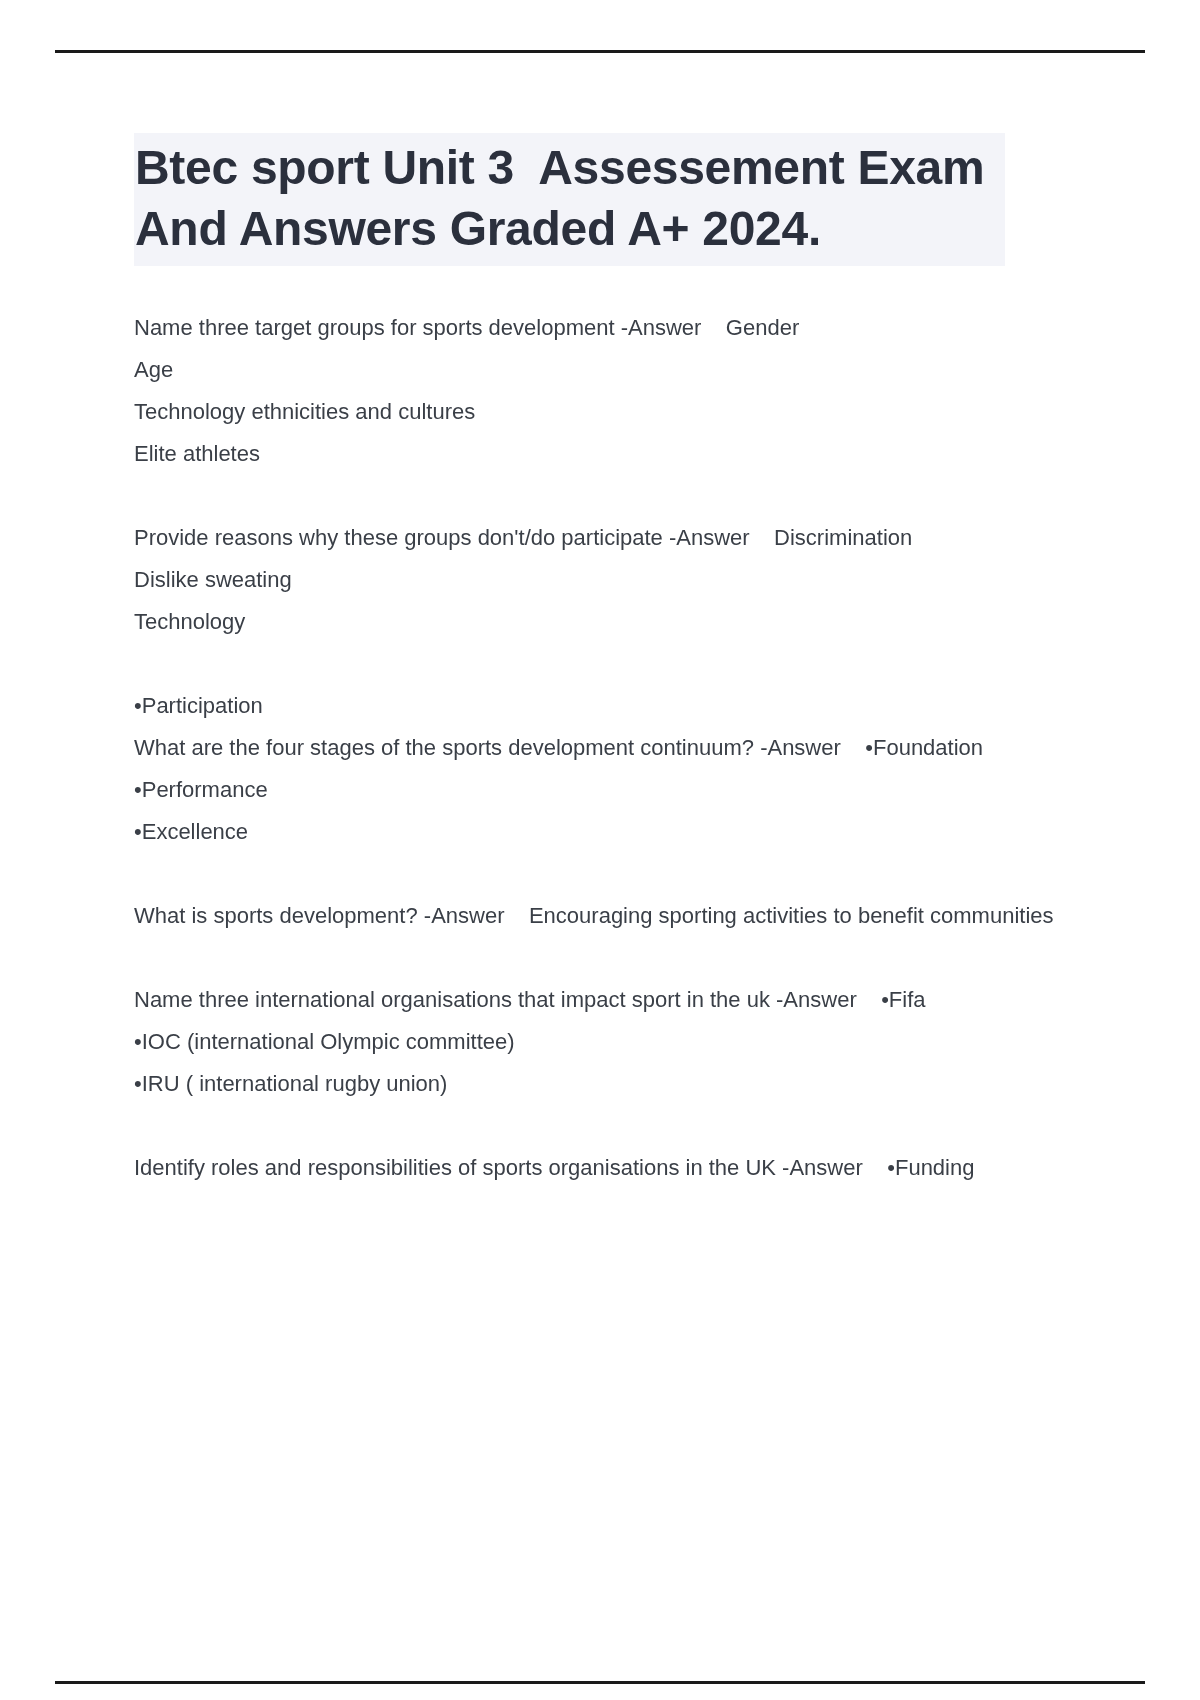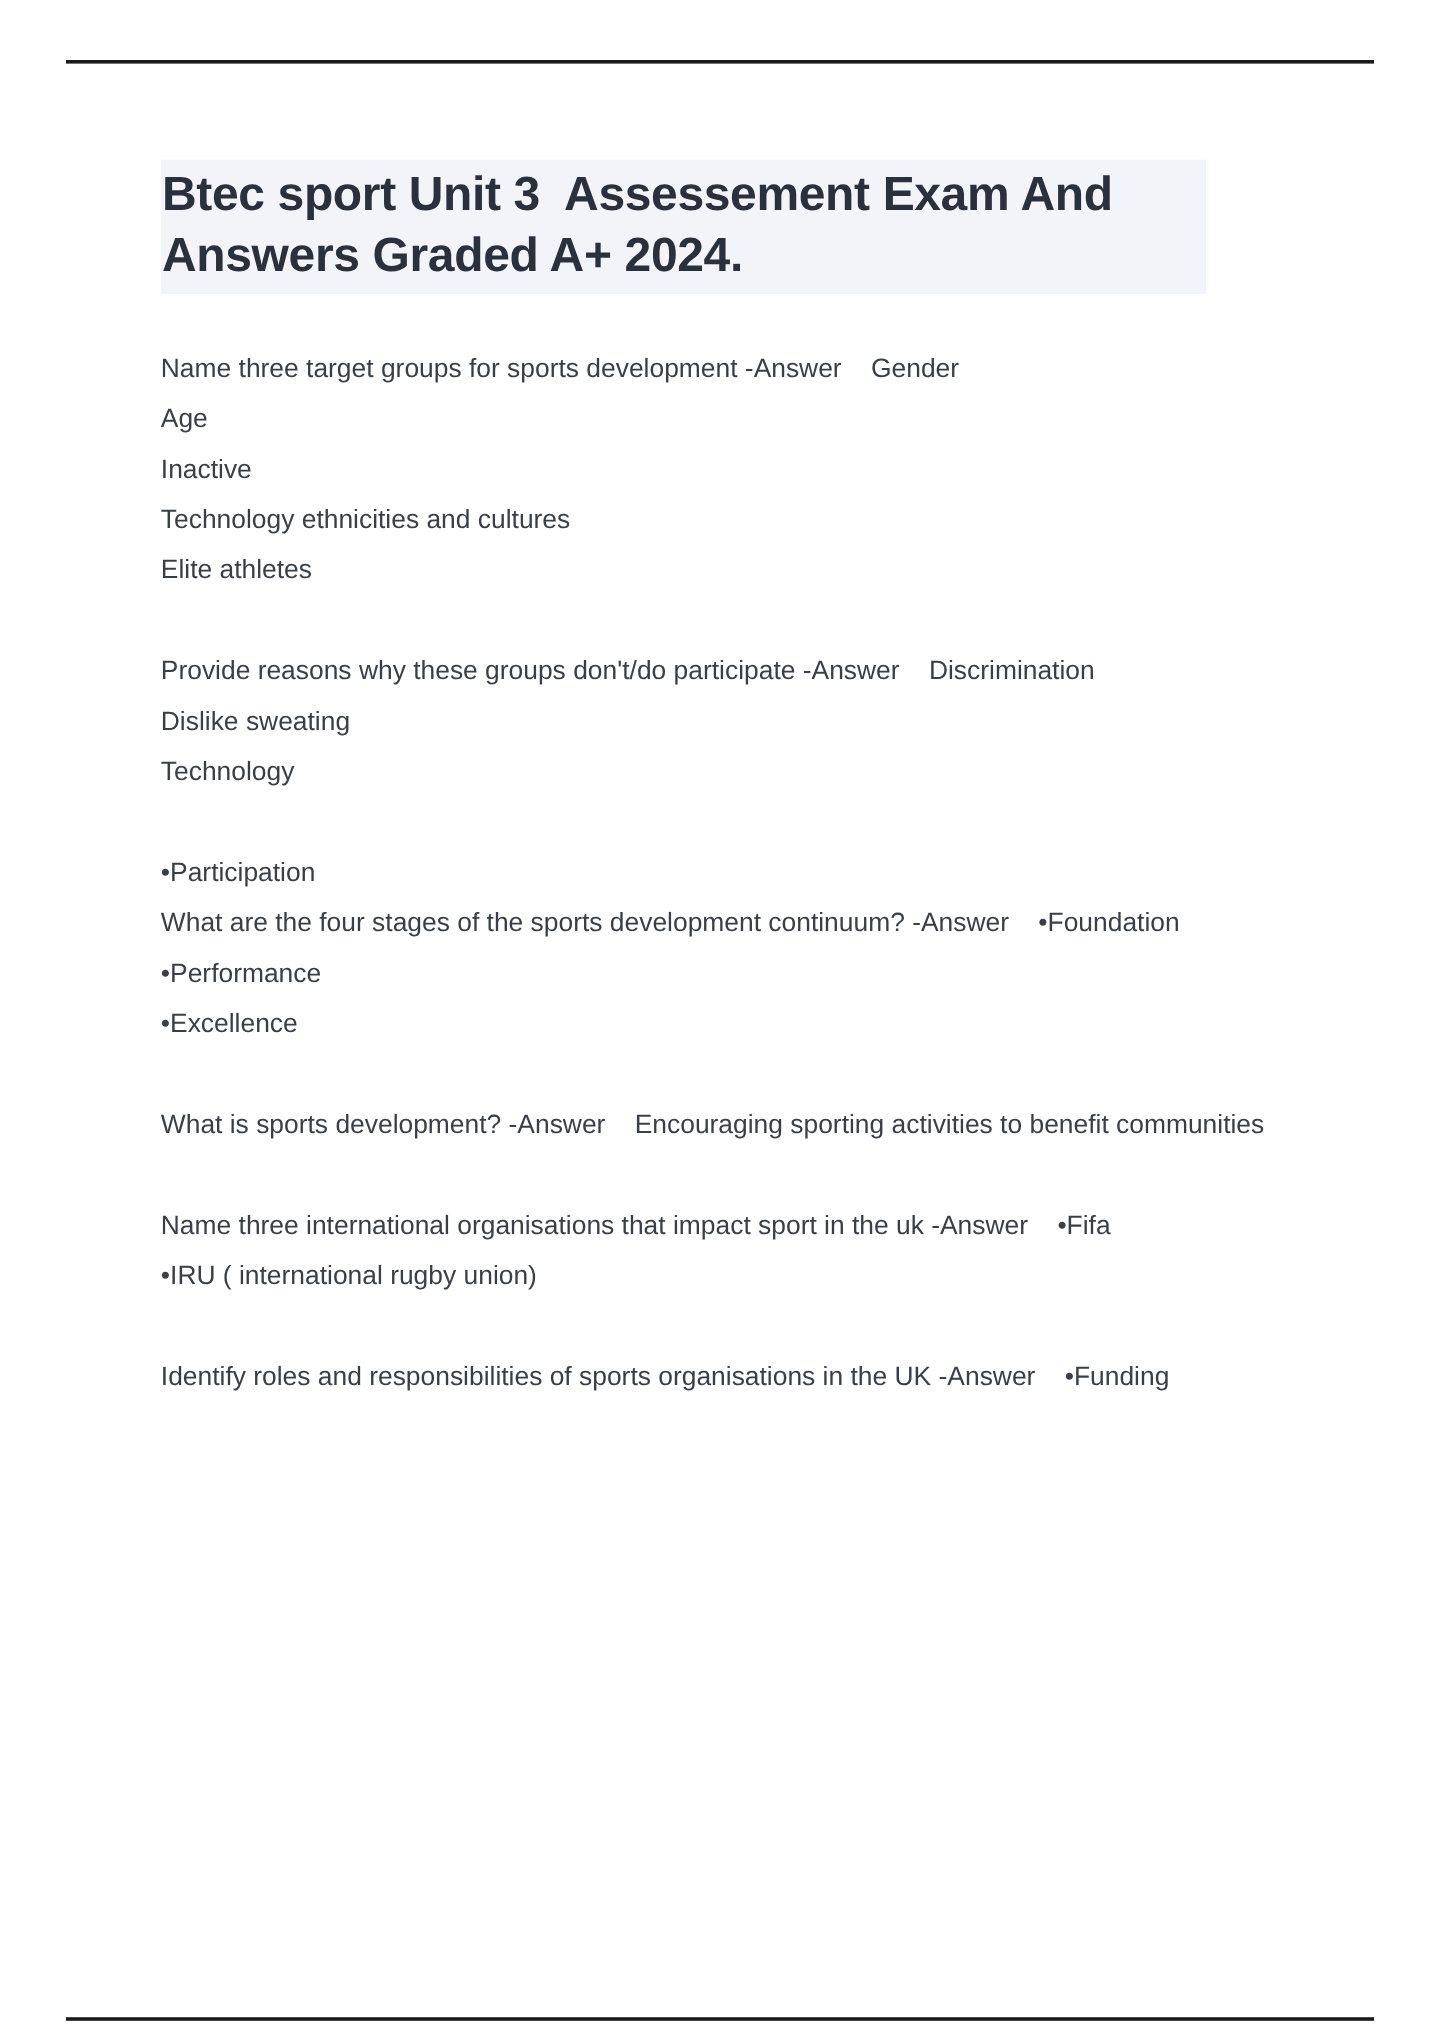--- a/index.html
+++ b/index.html
@@ -44,21 +44,21 @@
   
   .title-block {
     background: #f3f4f9;
     display: inline-block;
     padding: 4px 0 6px 0;
     width: 871px;
     box-sizing: border-box;
   }
   .title-text {
     font-family: "Liberation Sans", sans-serif;
-    font-size: 40px;
+    font-size: 48px;
     font-weight: 700;
     line-height: 1.28;
     color: #2b303d;
     letter-spacing: -0.3px;
     margin: 0;
     white-space: pre-wrap;
     padding-left: 1px;
   }
 
   
@@ -86,36 +86,36 @@
 
   <div class="content">
 
     <div class="title-block">
       <h1 class="title-text">Btec sport Unit 3  Assessement Exam And Answers Graded A+ 2024.</h1>
     </div>
 
     <div class="body-area">
         <div class="doc-line">Name three target groups for sports development -Answer    Gender</div>
         <div class="doc-line">Age</div>
-        <div class="doc-line">Inactive</div>
         <div class="doc-line">Technology ethnicities and cultures</div>
         <div class="doc-line">Elite athletes</div>
         <div class="doc-line spacer"></div>
         <div class="doc-line">Provide reasons why these groups don't/do participate -Answer    Discrimination</div>
         <div class="doc-line">Dislike sweating</div>
         <div class="doc-line">Technology</div>
         <div class="doc-line spacer"></div>
         <div class="doc-line">•Participation</div>
         <div class="doc-line">What are the four stages of the sports development continuum? -Answer    •Foundation</div>
         <div class="doc-line">•Performance</div>
         <div class="doc-line">•Excellence</div>
         <div class="doc-line spacer"></div>
         <div class="doc-line">What is sports development? -Answer    Encouraging sporting activities to benefit communities</div>
         <div class="doc-line spacer"></div>
         <div class="doc-line">Name three international organisations that impact sport in the uk -Answer    •Fifa</div>
+        <div class="doc-line">•IOC (international Olympic committee)</div>
         <div class="doc-line">•IRU ( international rugby union)</div>
         <div class="doc-line spacer"></div>
         <div class="doc-line">Identify roles and responsibilities of sports organisations in the UK -Answer    •Funding</div>
       </div>
 
   </div>
 
   <div class="rule rule-bottom"></div>
 
 </div>

